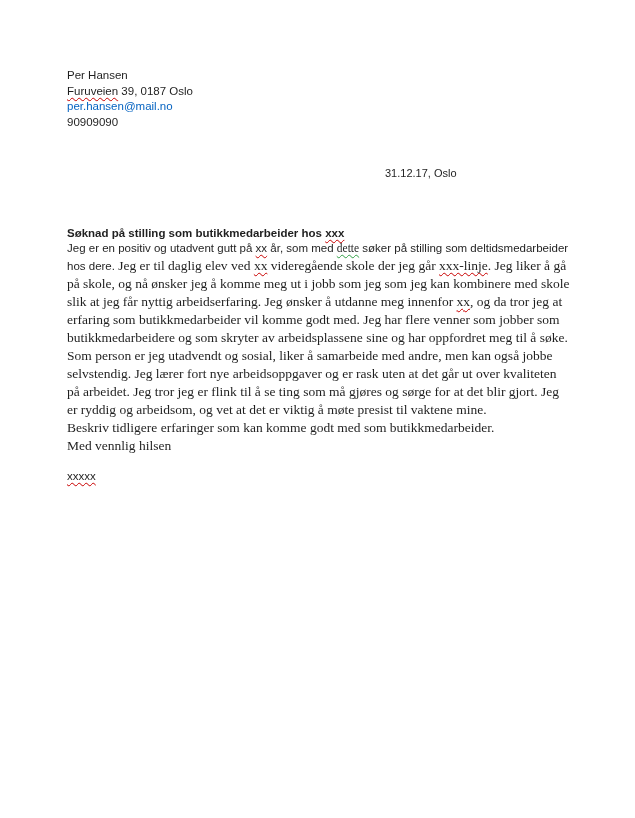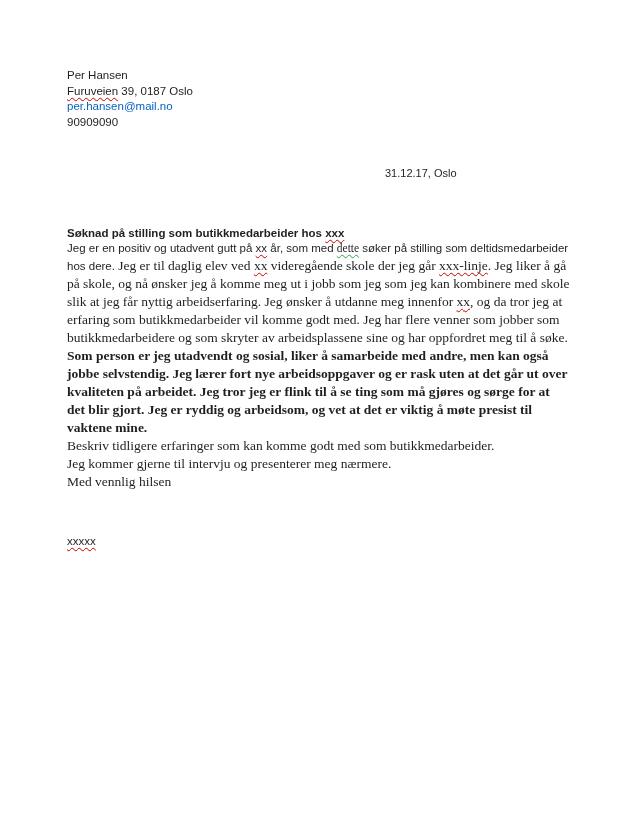--- a/index.html
+++ b/index.html
@@ -46,30 +46,30 @@
     line-height: 18px;
     margin: 0;
     max-width: 504px;
   }
   .inline-sans {
     font-family: "Liberation Sans", sans-serif;
     font-size: 11.5px;
   }
 
   .mt-p1 { margin-top: 16px; }
-  .mt-p2 { margin-top: 8px; font-weight: bold; }
+  .mt-p2 { margin-top: 8px; }
   .mt-p3 { margin-top: 6px; }
   .mt-p4 { margin-top: 34px; }
   .mt-p5 { margin-top: 6px; }
   .closing { margin-top: 36px; }
 
   .signature {
     font-family: "Liberation Sans", sans-serif;
     font-size: 11.5px;
-    margin-top: 44px;
+    margin-top: 15px;
   }
 
   
   .misspell {
     text-decoration: underline;
     text-decoration-style: wavy;
     text-decoration-color: #c80000;
     text-decoration-thickness: 1px;
     text-underline-offset: 2px;
     text-decoration-skip-ink: none;
@@ -100,19 +100,18 @@
 
   <div class="subject"><span>Søknad på stilling som butikkmedarbeider hos </span><span class="misspell">xxx</span></div>
 
   <p class="body mt-p1"><span class="inline-sans"><span>Jeg er en positiv og utadvent gutt på </span><span class="misspell">xx</span><span> år, som med </span><span class="grammar">dette</span><span> søker på stilling som deltidsmedarbeider hos dere. </span></span><span><span>Jeg er til daglig elev ved </span><span class="misspell">xx</span><span> videregående skole der jeg går </span><span class="misspell">xxx-linje</span><span>. Jeg liker å gå på skole, og nå ønsker jeg å komme meg ut i jobb som jeg som jeg kan kombinere med skole slik at jeg får nyttig arbeidserfaring. Jeg ønsker å utdanne meg innenfor </span><span class="misspell">xx</span><span>, og da tror jeg at erfaring som butikkmedarbeider vil komme godt med. Jeg har flere venner som jobber som butikkmedarbeidere og som skryter av arbeidsplassene sine og har oppfordret meg til å søke.</span></span></p>
 
   <p class="body mt-p2">Som person er jeg utadvendt og sosial, liker å samarbeide med andre, men kan også jobbe selvstendig. Jeg lærer fort nye arbeidsoppgaver og er rask uten at det går ut over kvaliteten på arbeidet. Jeg tror jeg er flink til å se ting som må gjøres og sørge for at det blir gjort. Jeg er ryddig og arbeidsom, og vet at det er viktig å møte presist til vaktene mine.</p>
 
   <p class="body mt-p3">Beskriv tidligere erfaringer som kan komme godt med som butikkmedarbeider.</p>
 
 
-  <p class="body mt-p5">Jeg kommer gjerne til intervju og presenterer meg nærmere.</p>
 
   <p class="body closing">Med vennlig hilsen</p>
 
   <div class="signature"><span class="misspell">xxxxx</span></div>
 
 </div>
 
 </body></html>

